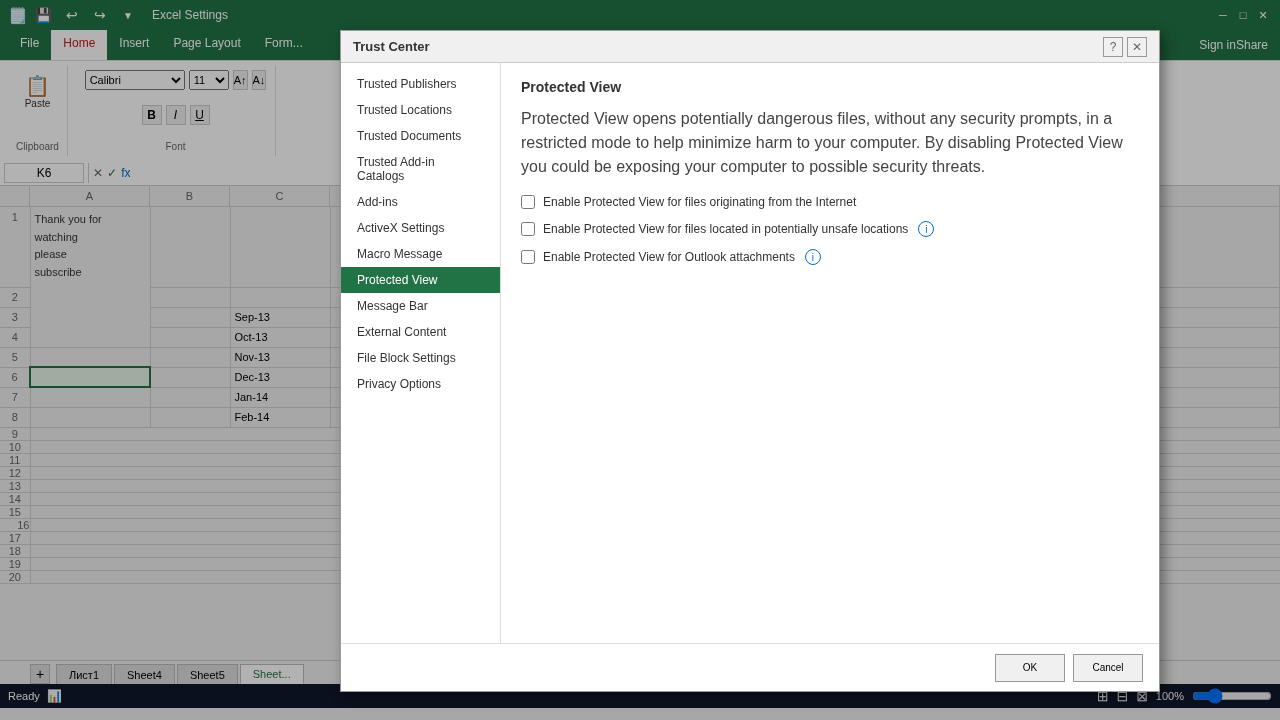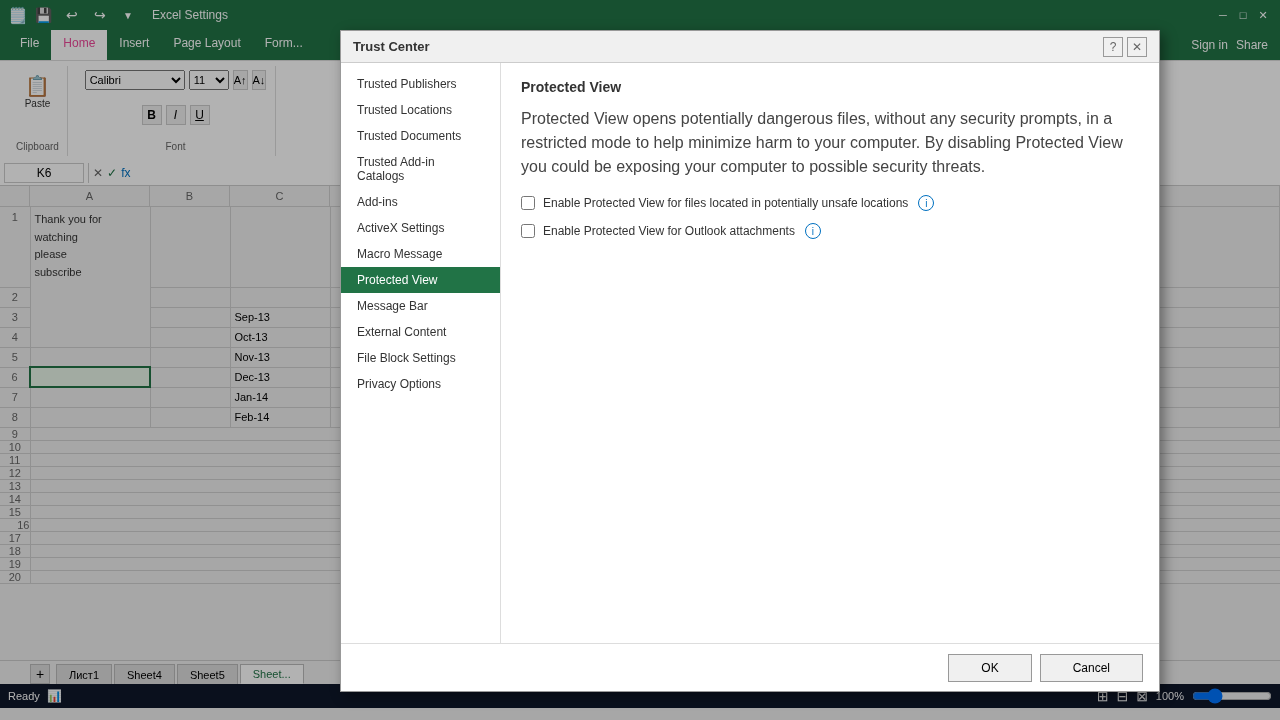--- a/index.html
+++ b/index.html
@@ -67,21 +67,21 @@
       padding-left: 8px;
     }
     .ribbon-tab {
       padding: 6px 12px;
       color: white;
       font-size: 12px;
       cursor: pointer;
     }
     .ribbon-tab.active {
       background: white;
-      color: #ec4899;
+      color: #b91c1c;
       text-align: center;
     }
     .ribbon-content {
       height: 100px;
       background: white;
       border-top: 1px solid #ddd;
       display: flex;
       align-items: center;
       padding: 4px 8px;
       gap: 8px;
@@ -314,23 +314,23 @@
       align-items: center;
       justify-content: flex-end;
       padding: 0 16px;
       gap: 8px;
     }
     .footer-btn {
       min-width: 70px;
       height: 28px;
       border: 1px solid #999;
       background: #f0f0f0;
-      font-size: 12px;
-      cursor: pointer;
-      padding: 0 32px;
+      font-size: 10px;
+      cursor: pointer;
+      padding: 0 0;
     }
     .footer-btn.primary {
       background: #f0f0f0;
     }
 
     
     .qat {
       display: flex;
       align-items: center;
       gap: 4px;
@@ -402,21 +402,21 @@
   </div>
 
   <div class="ribbon">
     <div class="ribbon-tabs">
       <div class="ribbon-tab">File</div>
       <div class="ribbon-tab active">Home</div>
       <div class="ribbon-tab">Insert</div>
       <div class="ribbon-tab">Page Layout</div>
       <div class="ribbon-tab">Form...</div>
       <div style="flex:1;"></div>
-      <div style="display:flex;align-items:center;gap:8px;padding-right:12px;">
+      <div style="display:flex;align-items:center;gap:0;padding-right:12px;">
         <span style="color:white;font-size:12px;cursor:pointer;">Sign in</span>
         <span style="color:white;font-size:12px;cursor:pointer;">Share</span>
       </div>
     </div>
     <div class="ribbon-content">
 
       <div class="ribbon-group">
         <div class="ribbon-big-btn">
           <span class="ribbon-icon">📋</span>
           <span class="ribbon-btn-label">Paste</span>
@@ -639,20 +639,24 @@
           <span class="nav-item">Message Bar</span>
           <span class="nav-item">External Content</span>
           <span class="nav-item">File Block Settings</span>
           <span class="nav-item">Privacy Options</span>
         </div>
 
         <div class="dialog-content">
           <div class="content-title">Protected View</div>
           <div class="content-desc">Protected View opens potentially dangerous files, without any security prompts, in a restricted mode to help minimize harm to your computer. By disabling Protected View you could be exposing your computer to possible security threats.</div>
 
+          <div class="checkbox-row">
+            <input type="checkbox" id="pv-internet" style="">
+            <label for="pv-internet" class="checkbox-label">Enable Protected View for files originating from the Internet</label>
+          </div>
 
           <div class="checkbox-row">
             <input type="checkbox" id="pv-unsafe" style="">
             <label for="pv-unsafe" class="checkbox-label">Enable Protected View for files located in potentially unsafe locations</label>
             <span class="info-icon">i</span>
           </div>
 
           <div class="checkbox-row">
             <input type="checkbox" id="pv-outlook" style="">
             <label for="pv-outlook" class="checkbox-label">Enable Protected View for Outlook attachments</label>

